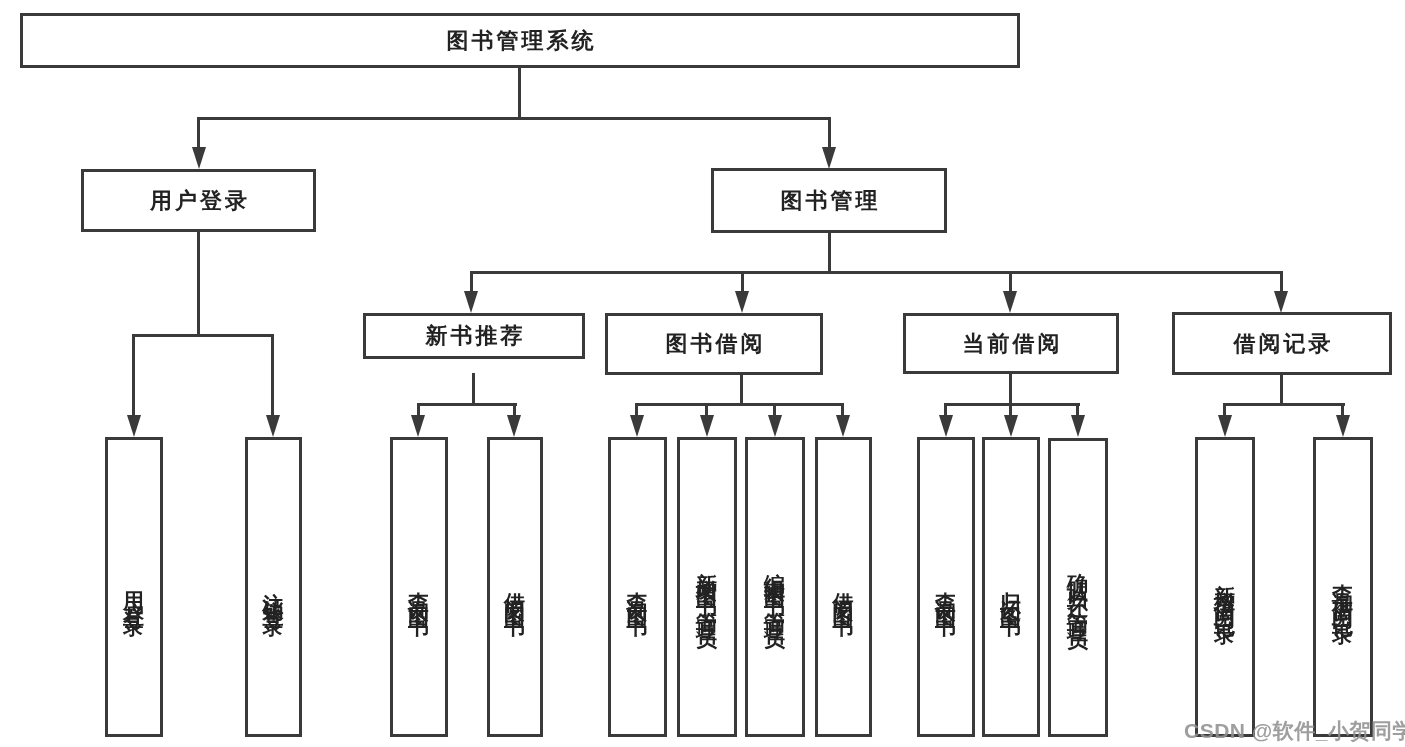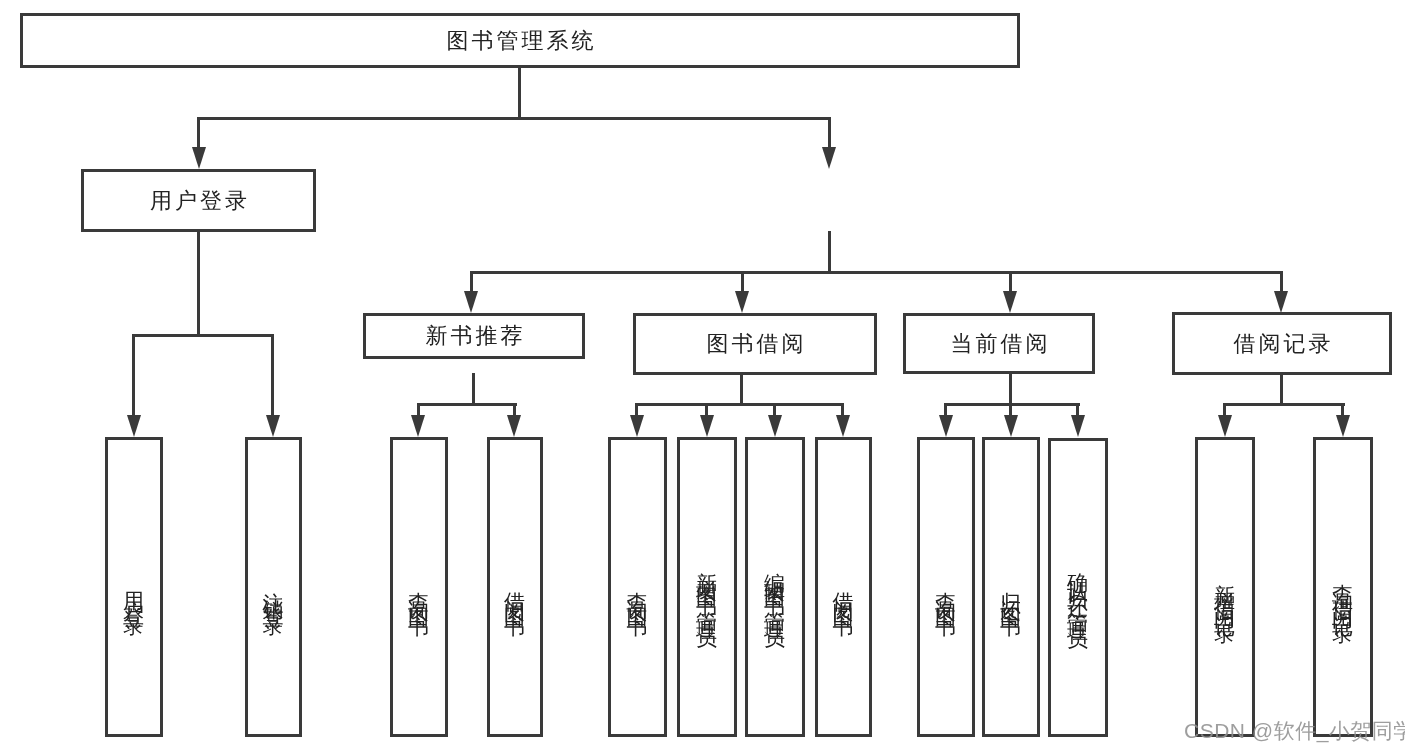--- a/index.html
+++ b/index.html
@@ -2,21 +2,21 @@
 <html><head>
 <meta charset="utf-8">
 <style>
   html,body{margin:0;padding:0;}
   body{
     width:1405px;height:747px;position:relative;overflow:hidden;
     background:#ffffff;
     font-family:"Liberation Sans","DejaVu Sans",sans-serif;
     color:#222222;
   }
-  .canvas{position:absolute;inset:0;}
+  .canvas{position:absolute;inset:0;font-weight:bold;}
   
   .hbox,.vbox{
     position:absolute;box-sizing:border-box;
     border:3px solid #3a3a3a;background:#ffffff;
     display:flex;align-items:center;justify-content:center;
     z-index:2;
   }
   .hbox span{
     font-size:22px;letter-spacing:3px;white-space:nowrap;
     transform:translateX(1.5px); 
@@ -104,28 +104,31 @@
   <div class="lv" style="left:1341px;top:403px;height:14px"></div>
   <div class="arr" style="left:1336px;top:415px"></div>
 
   <div class="hbox" style="left:20px;top:13px;width:1000px;height:55px">
     <span>图书管理系统</span>
   </div>
 
   <div class="hbox" style="left:81px;top:169px;width:235px;height:63px">
     <span>用户登录</span>
   </div>
+  <div class="hbox" style="left:711px;top:168px;width:236px;height:65px">
+    <span>图书管理</span>
+  </div>
 
   <div class="hbox" style="left:363px;top:313px;width:222px;height:46px">
     <span>新书推荐</span>
   </div>
-  <div class="hbox" style="left:633px;top:313px;width:244px;height:62px">
+  <div class="hbox" style="left:605px;top:313px;width:218px;height:62px">
     <span>图书借阅</span>
   </div>
-  <div class="hbox" style="left:903px;top:313px;width:192px;height:61px">
+  <div class="hbox" style="left:903px;top:313px;width:216px;height:61px">
     <span>当前借阅</span>
   </div>
   <div class="hbox" style="left:1172px;top:312px;width:220px;height:63px">
     <span>借阅记录</span>
   </div>
 
   <div class="vbox" style="left:105px;top:437px;width:58px;height:300px">
     <span>用户登录</span>
   </div>
   <div class="vbox" style="left:245px;top:437px;width:57px;height:300px">

